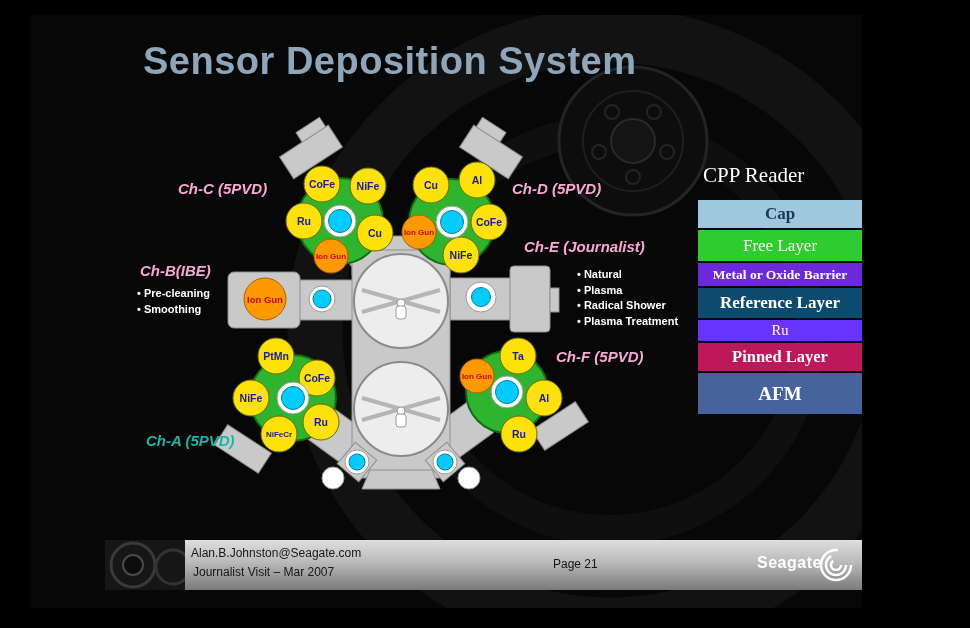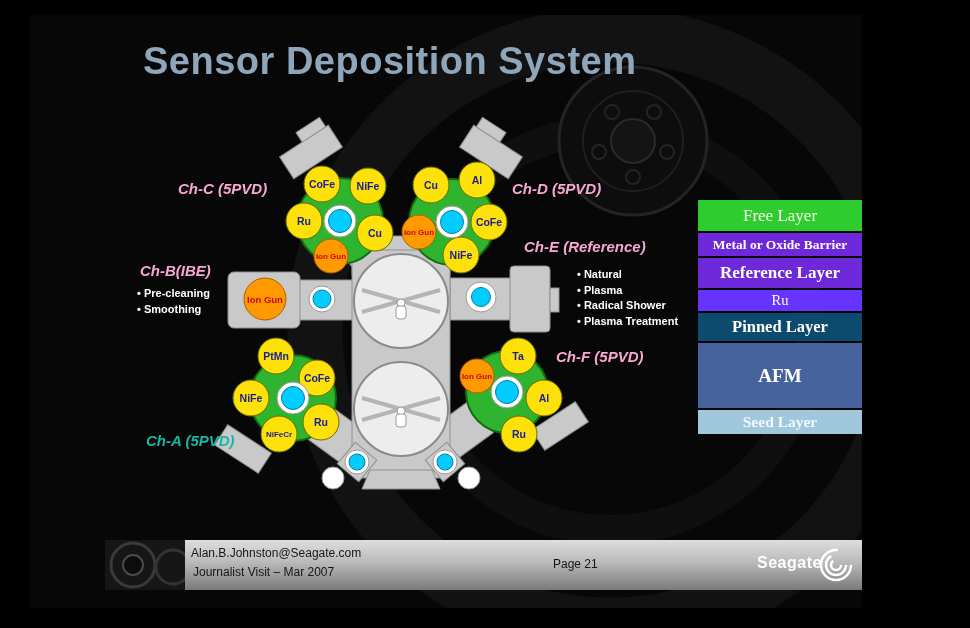--- a/index.html
+++ b/index.html
@@ -19,24 +19,24 @@
   .bullets{color:#ffffff;font-weight:bold;font-size:11px;line-height:15.5px;white-space:nowrap;}
 
   
   #cpp-title{left:703px;top:163px;color:#fff;font-family:"Liberation Serif",serif;font-size:21px;}
   #cpp-stack{left:698px;top:200px;width:164px;}
   .layer{width:164px;display:flex;align-items:center;justify-content:center;
          font-family:"Liberation Serif",serif;margin-bottom:2px;text-align:center;}
   .l0{height:28px;background:#9fc8dc;color:#17375e;font-weight:bold;font-size:17px;}
   .l1{height:31px;background:#2ecc2e;color:#ffffee;font-size:17px;}
   .l2{height:23px;background:#6d28d9;color:#ffffff;font-weight:bold;font-size:13.5px;}
-  .l3{height:30px;background:#6d28d9;color:#ffffff;font-weight:bold;font-size:17px;}
+  .l3{height:30px;background:#0c4a6e;color:#ffffff;font-weight:bold;font-size:17px;}
   .l4{height:21px;background:#6633ff;color:#ffffff;font-size:14.5px;}
-  .l5{height:28px;background:#0c4a6e;color:#ffffff;font-weight:bold;font-size:16.5px;}
-  .l6{height:65px;background:#47639e;color:#ffffff;font-weight:bold;font-size:19px;}
+  .l5{height:28px;background:#be185d;color:#ffffff;font-weight:bold;font-size:16.5px;}
+  .l6{height:41px;background:#47639e;color:#ffffff;font-weight:bold;font-size:19px;}
   .l7{height:24px;background:#9fc8dc;color:#f4f8ff;font-weight:bold;font-size:15.5px;}
 
   
   #footer{left:105px;top:540px;width:757px;height:50px;
           background:linear-gradient(180deg,#dedede 0%,#b9b9b9 45%,#7a7a7a 100%);}
   #footer-photo{left:0;top:0;width:80px;height:50px;background:#141414;overflow:hidden;}
   .foot-text{color:#161616;font-size:12px;white-space:nowrap;}
   #foot-email{left:86px;top:6px;}
   #foot-event{left:88px;top:25px;}
   #foot-page{left:448px;top:17px;}
@@ -211,38 +211,39 @@
     </g>
   </svg>
 
   <div class="abs ch-label" style="left:178px;top:180px">Ch-C (5PVD)</div>
   <div class="abs ch-label" style="left:512px;top:180px">Ch-D (5PVD)</div>
   <div class="abs ch-label" style="left:140px;top:262px">Ch-B(IBE)</div>
   <div class="abs bullets" style="left:137px;top:286px">
     <div>• Pre-cleaning</div>
     <div>• Smoothing</div>
   </div>
-  <div class="abs ch-label" style="left:524px;top:238px">Ch-E (Reference)</div>
+  <div class="abs ch-label" style="left:524px;top:238px">Ch-E (Journalist)</div>
   <div class="abs bullets" style="left:577px;top:267px">
     <div>• Natural</div>
     <div>• Plasma</div>
     <div>• Radical Shower</div>
     <div>• Plasma Treatment</div>
   </div>
   <div class="abs ch-label" style="left:556px;top:348px">Ch-F (5PVD)</div>
   <div class="abs ch-label green" style="left:146px;top:432px">Ch-A (5PVD)</div>
 
+  <div id="cpp-title" class="abs">CPP Reader</div>
   <div id="cpp-stack" class="abs">
+    <div class="layer l0">Cap</div>
     <div class="layer l1">Free Layer</div>
     <div class="layer l2">Metal or Oxide Barrier</div>
     <div class="layer l3">Reference Layer</div>
     <div class="layer l4">Ru</div>
     <div class="layer l5">Pinned Layer</div>
     <div class="layer l6">AFM</div>
-    <div class="layer l7">Seed Layer</div>
   </div>
 
   <div id="footer" class="abs">
     <div id="footer-photo" class="abs">
       <svg width="80" height="50">
         <rect width="80" height="50" fill="#161616"></rect>
         <circle cx="28" cy="25" r="22" fill="none" stroke="#3a3a3a" stroke-width="3"></circle>
         <circle cx="28" cy="25" r="10" fill="#0c0c0c" stroke="#4a4a4a" stroke-width="2"></circle>
         <circle cx="68" cy="27" r="17" fill="none" stroke="#333" stroke-width="3"></circle>
       </svg>

